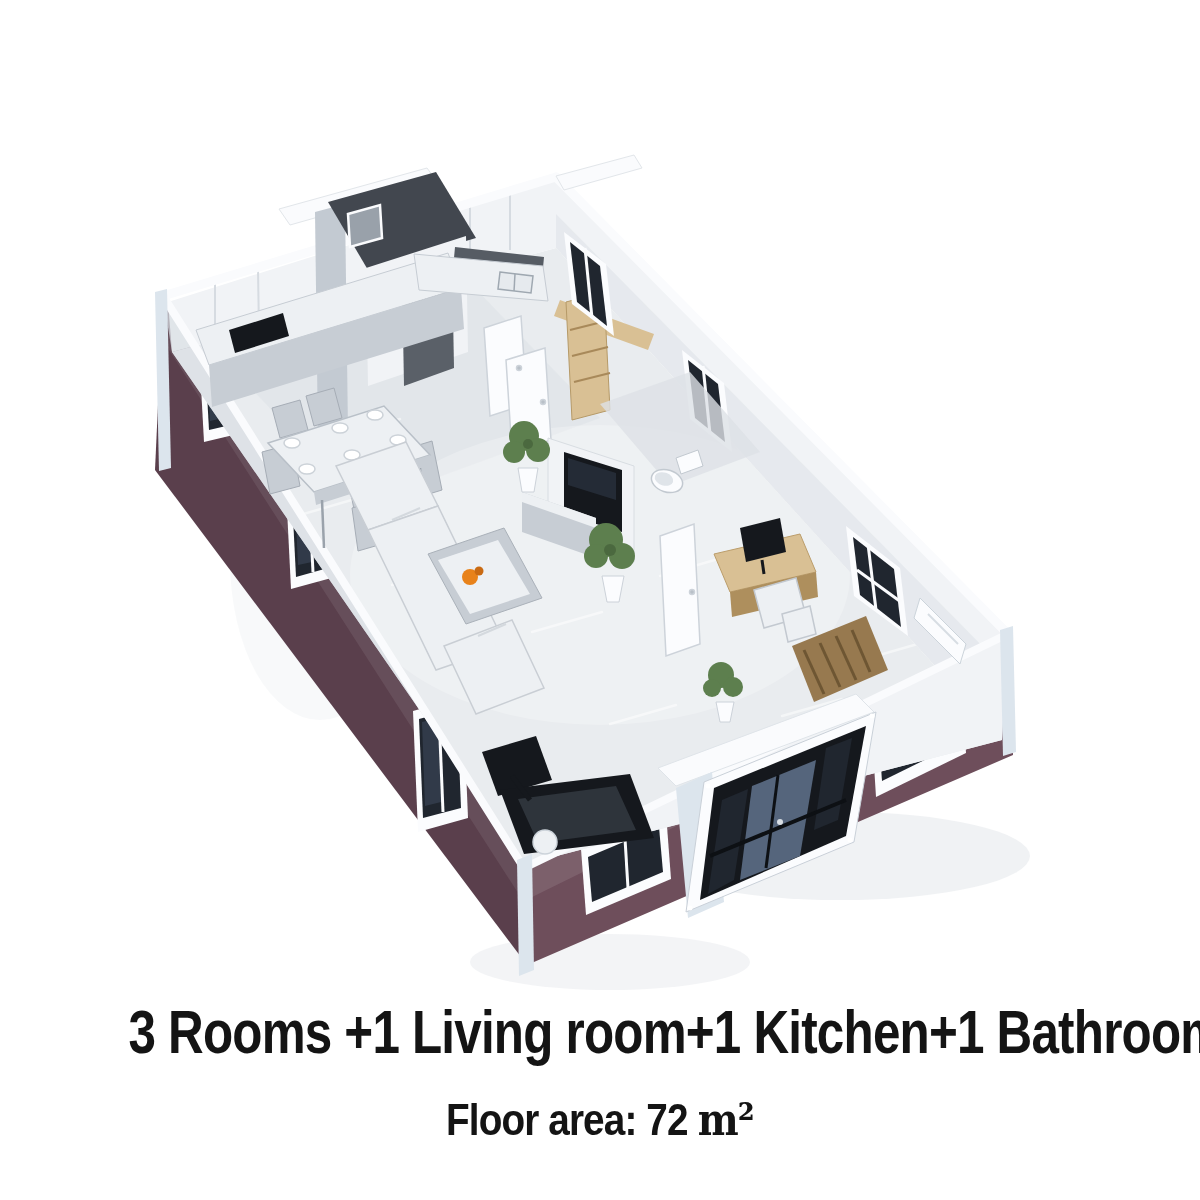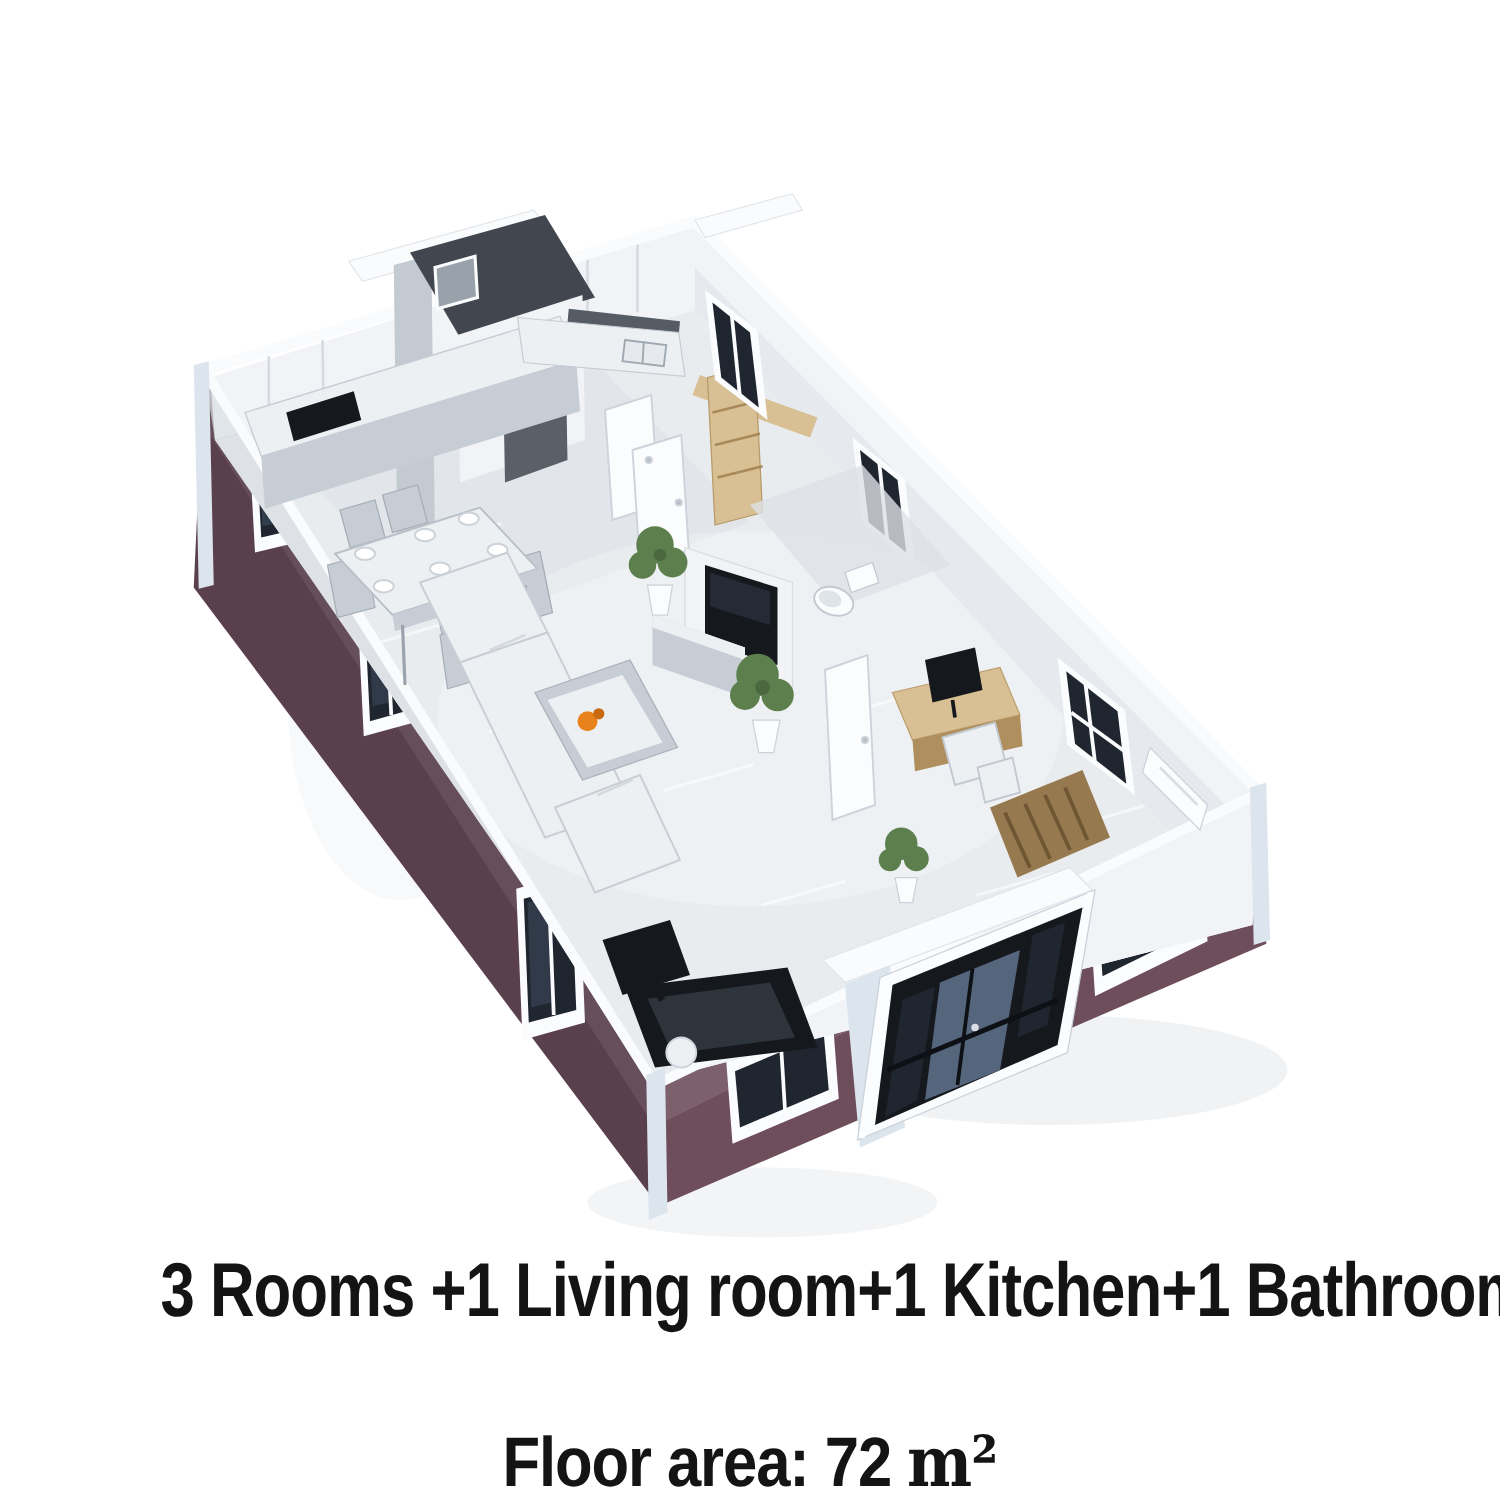--- a/index.html
+++ b/index.html
@@ -1,20 +1,20 @@
 <!DOCTYPE html>
 <html style="--c-background: #ffffff; --c-text: #141414; --c-wall-maroon: #6e4e5b; --c-wall-maroon-dark: #5a3f4c; --c-wall-top-white: #fafbfd; --c-wall-interior: #f1f3f6; --c-wall-shade: #d9dee4; --c-wall-shade-dark: #c3cad2; --c-floor: #e9ecef; --c-floor-shade: #dde1e6; --c-dark-room: #42474f; --c-dark-room-light: #5a6068; --c-window-glass: #20262f; --c-glass-reflection: #4a5a70; --c-frame-white: #fbfcfe; --c-wood: #d9c094; --c-wood-dark: #ae8f5d; --c-rug-brown: #97794f; --c-plant-green: #5d7f4e; --c-plant-green-dark: #455f39; --c-accent-orange: #e8821a; --c-furniture-gray: #c7cdd4; --c-furniture-light: #edf0f3; --c-black: #15181d; --c-corner-trim: #dce5ed;"><head>
 <meta charset="utf-8">
 <style>
   html,body{margin:0;padding:0;background:#fff;}
   .stage{position:relative;width:1200px;height:1200px;background:var(--c-background,#ffffff);overflow:hidden;font-family:"Liberation Sans",sans-serif;}
   .render{position:absolute;left:0;top:0;width:1200px;height:1200px;}
   .caption{position:absolute;left:0;width:1200px;text-align:center;color:var(--c-text,#141414);font-weight:700;white-space:nowrap;line-height:1;}
   .caption1{top:1002px;font-size:61px;}
-  .caption2{top:1098px;font-size:56px;margin-top:44px;}
+  .caption2{top:1098px;font-size:44px;}
   .squeeze{display:inline-block;white-space:nowrap;transform-origin:50% 50%;letter-spacing:-1px;}
   .squeeze1{transform:scaleX(0.81);}
   .squeeze2{transform:scaleX(0.88);}
   .unit{font-family:"DejaVu Serif",serif;margin-left:0.26em;}
   
   .f-floor{fill:var(--c-floor,#e9ecef)} .f-floor2{fill:var(--c-floor-shade,#dde1e6)}
   .f-wallin{fill:var(--c-wall-interior,#f1f3f6)} .f-shade{fill:var(--c-wall-shade,#d9dee4)}
   .f-shade2{fill:var(--c-wall-shade-dark,#c3cad2)} .f-rim{fill:var(--c-wall-top-white,#fafbfd)}
   .f-mar{fill:var(--c-wall-maroon,#6e4e5b)} .f-mard{fill:var(--c-wall-maroon-dark,#5a3f4c)}
   .f-dark{fill:var(--c-dark-room,#42474f)} .f-darkl{fill:var(--c-dark-room-light,#5a6068)}

